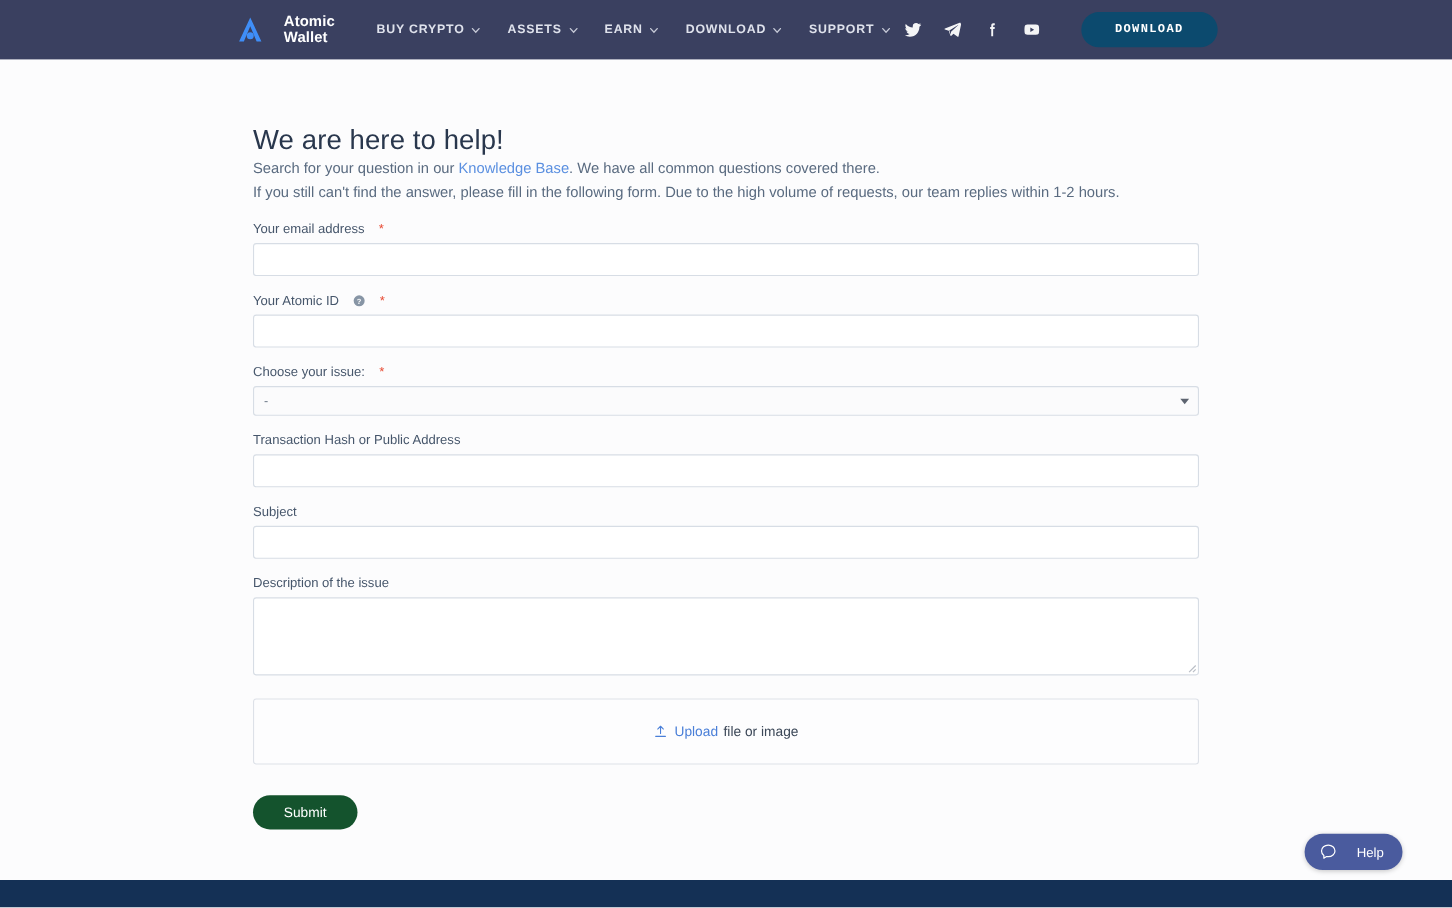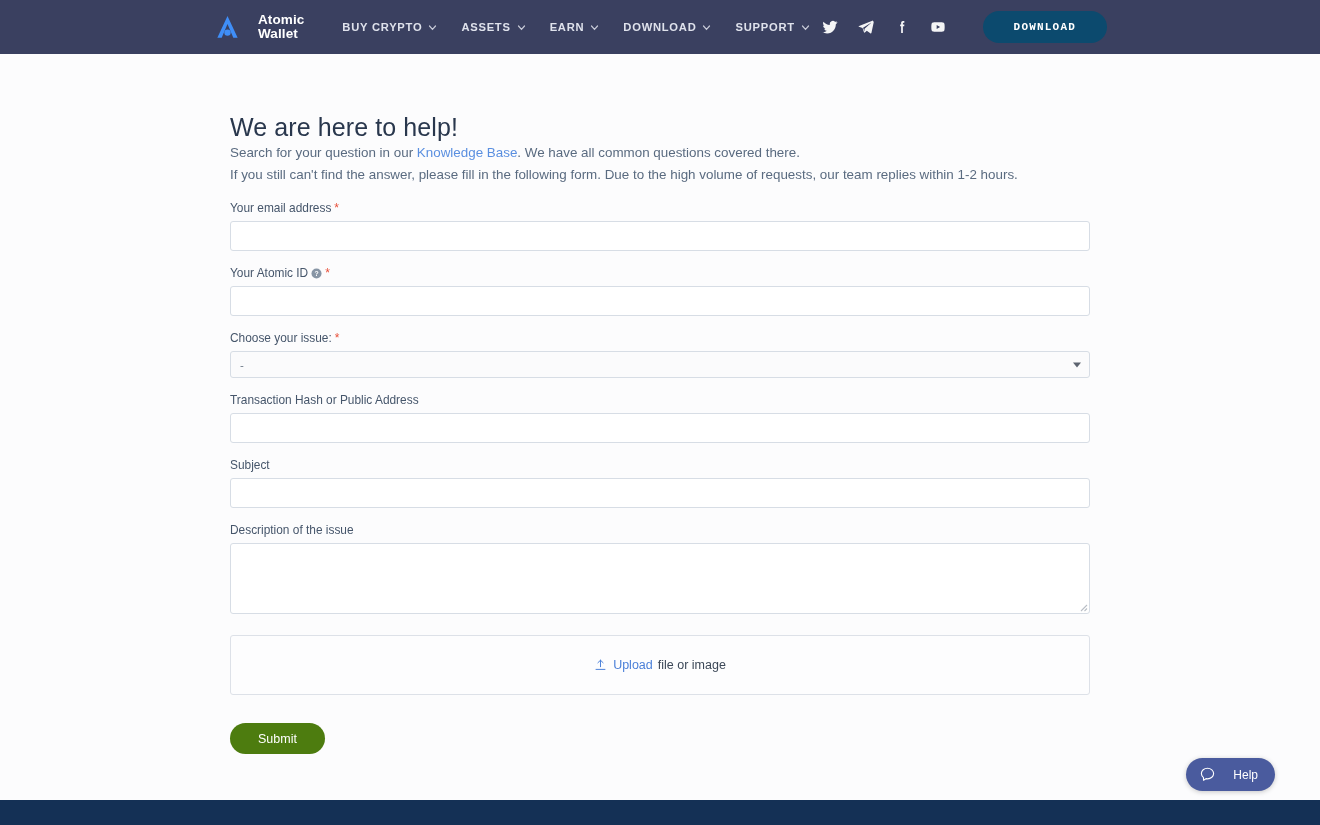--- a/index.html
+++ b/index.html
@@ -104,21 +104,21 @@
     line-height: 22px;
   }
   .intro a { color: #5a8fe0; text-decoration: none; }
 
   .field { margin-top: 15px; }
   .field-label {
     font-size: 11.9px;
     color: #46566b;
     display: flex;
     align-items: center;
-    gap: 3px;
+    gap: 13px;
     margin-bottom: 6px;
     line-height: 14px;
   }
   .req { color: #e8503a; font-size: 12px; line-height: 10px; }
 
   .help-icon {
     width: 11px; height: 11px;
     display: inline-block;
     vertical-align: middle;
     cursor: pointer;
@@ -199,21 +199,21 @@
     gap: 5px;
     font-size: 12.5px;
     color: #3c4858;
     cursor: pointer;
   }
   .dropzone .up-link { color: #4a7fd8; }
   .upload-icon { width: 13px; height: 13px; margin-right: 1px; }
 
   .submit-btn {
     margin-top: 28px;
-    background: #4d7c0f;
+    background: #14532d;
     color: #ffffff;
     border: none;
     border-radius: 17px;
     height: 31px;
     padding: 0 28px;
     font-family: "Liberation Sans", sans-serif;
     font-size: 12.5px;
     cursor: pointer;
   }
 

